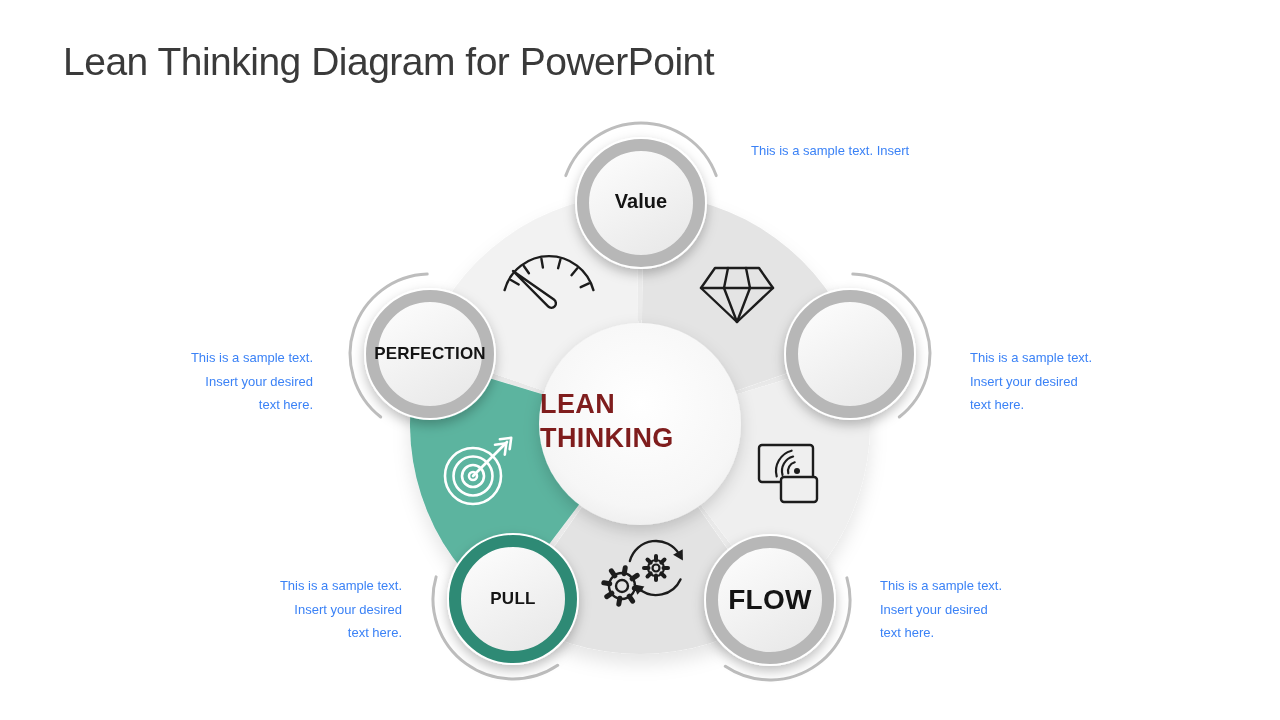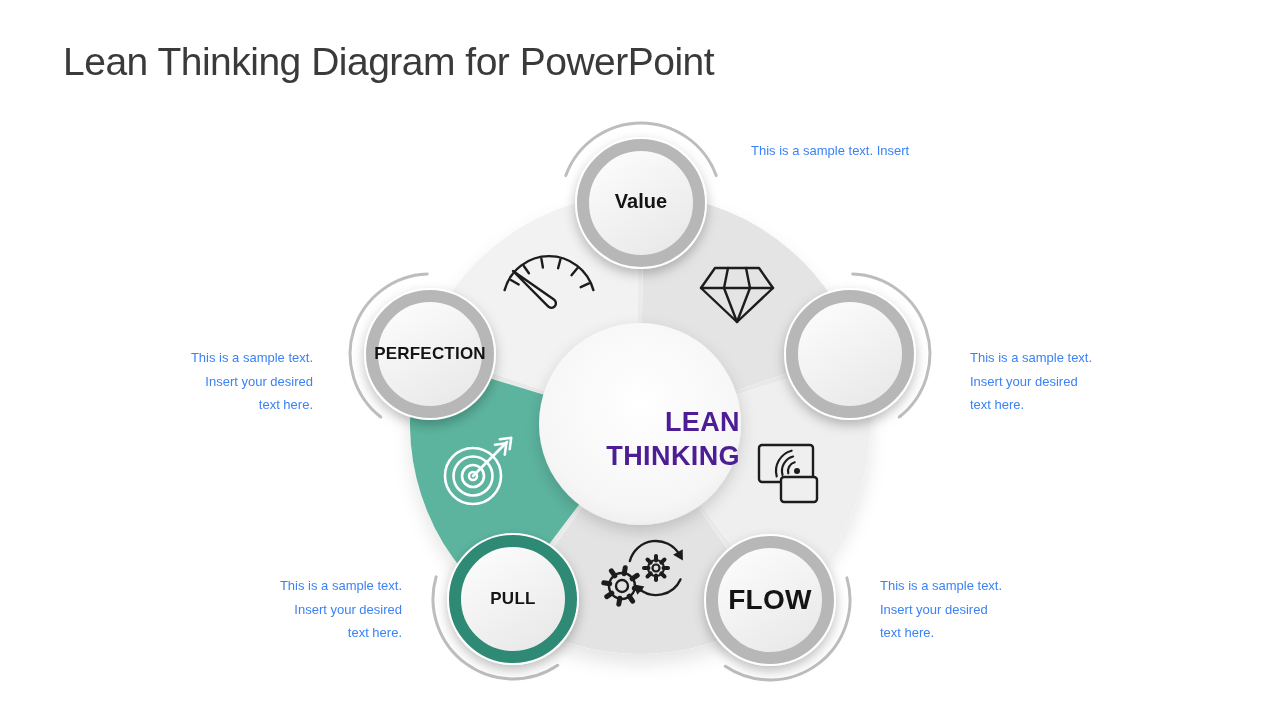--- a/index.html
+++ b/index.html
@@ -1,22 +1,22 @@
 <!DOCTYPE html>
 <html><head>
 <meta charset="utf-8">
 <style>
   html,body{margin:0;padding:0;background:#ffffff;}
   .slide{position:relative;width:1280px;height:720px;background:#ffffff;overflow:hidden;
          font-family:"Liberation Sans",sans-serif;}
   .title{position:absolute;left:63px;top:40px;margin:0;font-size:39px;font-weight:400;
          letter-spacing:-0.5px;color:#3a3a3a;white-space:nowrap;}
   .diagram-svg{position:absolute;left:0;top:0;width:1280px;height:720px;}
-  .center-label{position:absolute;left:540px;top:387px;width:200px;text-align:right;
-                font-weight:bold;font-size:27px;line-height:34px;letter-spacing:.4px;color:#4c1d95;margin-top:18px;}
+  .center-label{position:absolute;left:540px;top:387px;width:200px;text-align:left;
+                font-weight:bold;font-size:27px;line-height:34px;letter-spacing:.4px;color:#7f1d1d;}
   .node-label{position:absolute;display:flex;align-items:center;justify-content:center;
               text-align:center;font-weight:bold;color:#141414;}
   .nl-value{left:581px;top:187px;width:120px;height:28px;font-size:20px;}
   .nl-vstream{left:790px;top:327px;width:120px;height:54px;font-size:19px;line-height:26px;}
   .nl-flow{left:710px;top:586px;width:120px;height:28px;font-size:28px;letter-spacing:.3px;}
   .nl-pull{left:453px;top:585px;width:120px;height:28px;font-size:17px;letter-spacing:.3px;}
   .nl-perfection{left:370px;top:343px;width:120px;height:22px;font-size:17px;letter-spacing:.2px;}
   .caption{position:absolute;font-size:13px;line-height:23.5px;color:#3b82f6;}
   .cap-left{text-align:right;}
   .cap-value{left:751px;top:139px;width:240px;}

